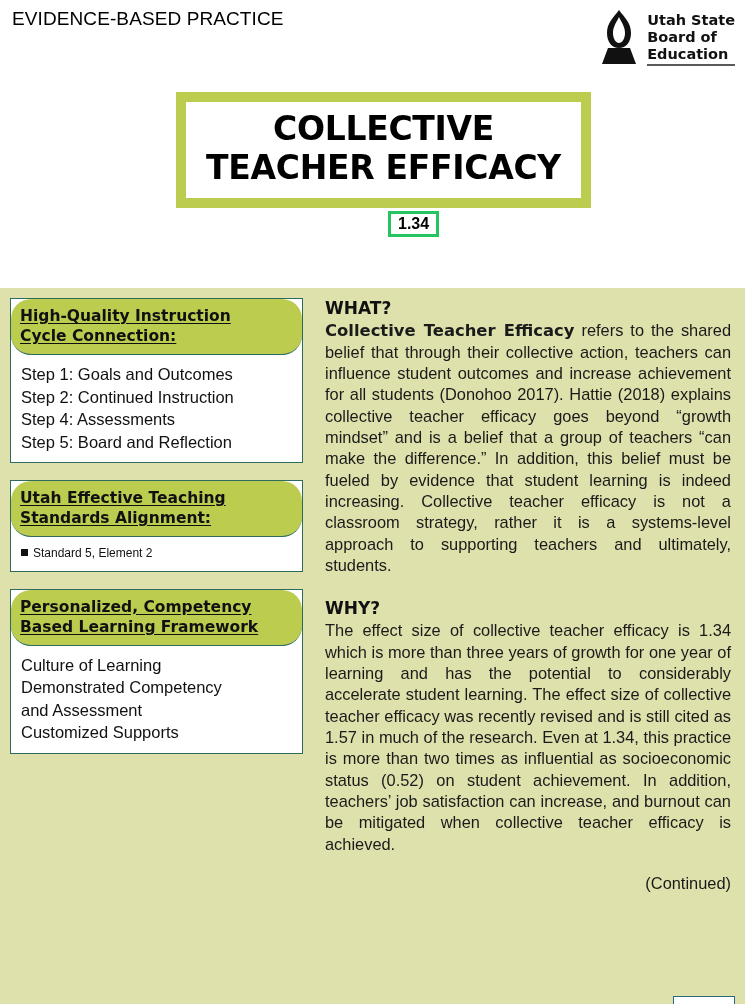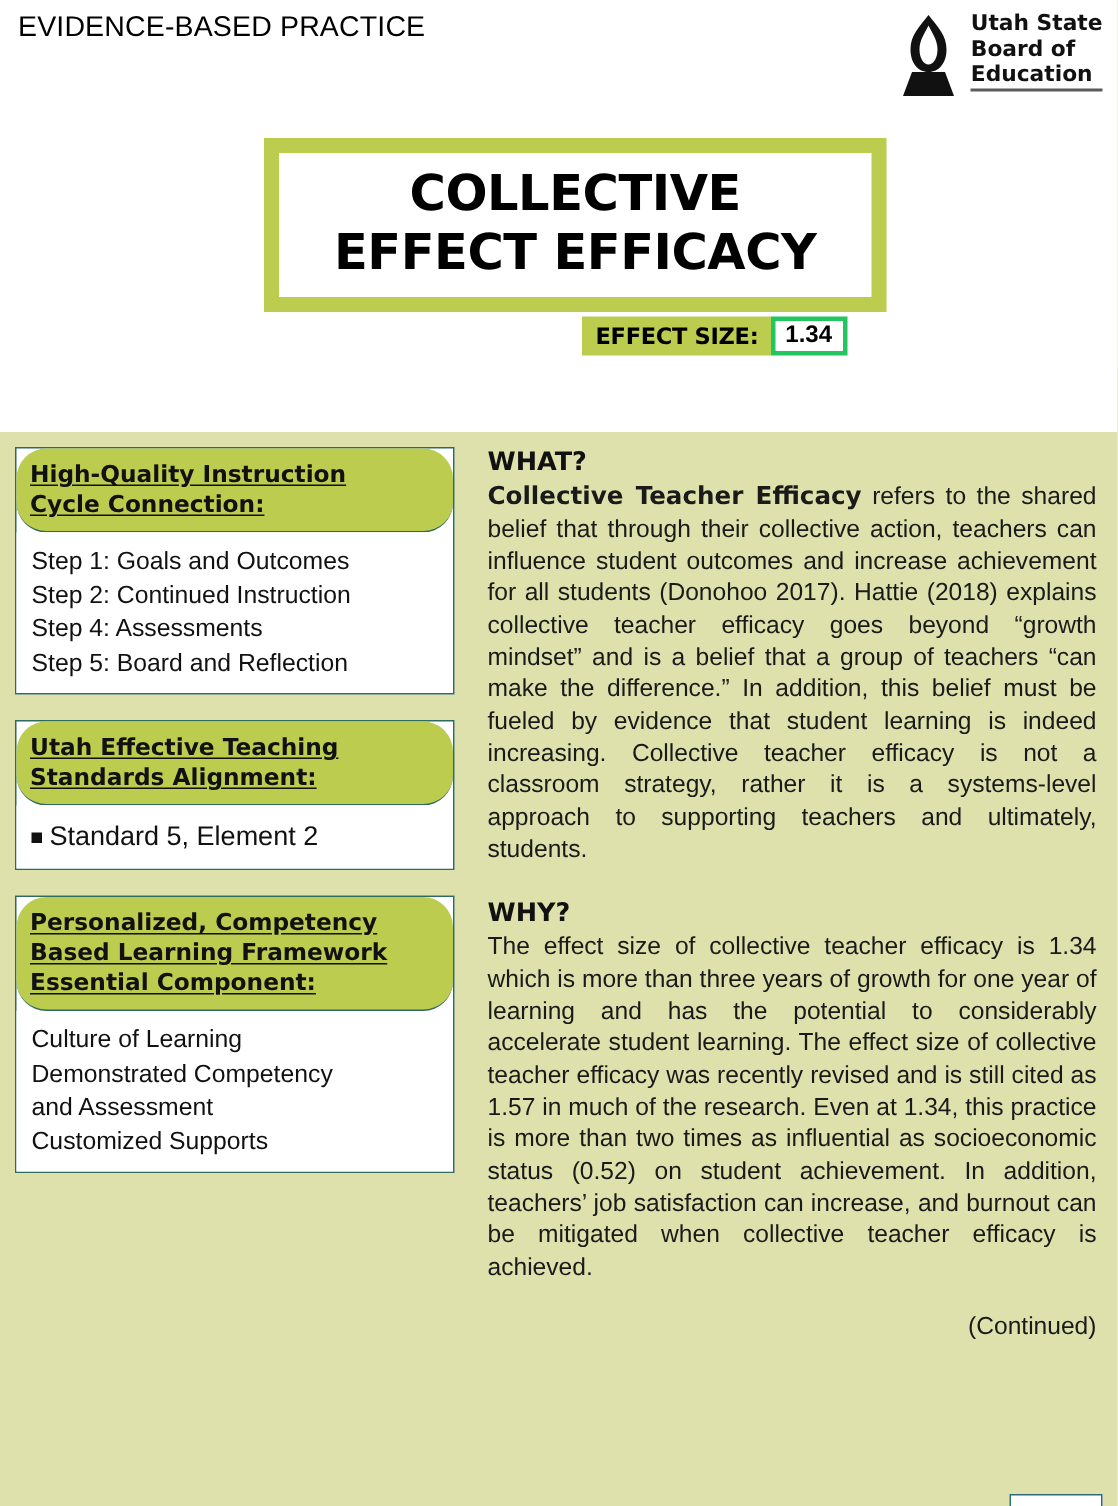--- a/index.html
+++ b/index.html
@@ -30,21 +30,21 @@
     font-size: 19px;
     letter-spacing: 0.1px;
     color: #000000;
     font-family: "Liberation Sans", sans-serif;
   }
   .logo-wrap {
     position: absolute;
     right: 10px;
     top: 8px;
     display: flex;
-    align-items: flex-start;
+    align-items: center;
     gap: 7px;
   }
   .logo-flame { display: block; }
   .logo-text {
     font-family: "DejaVu Sans", sans-serif;
     font-weight: bold;
     font-size: 14.5px;
     line-height: 1.16;
     color: #111111;
     border-bottom: 2px solid #5a5a5a;
@@ -158,21 +158,21 @@
     background: #ffffff;
   }
   .info-box-body .line {
     font-family: "Liberation Sans", sans-serif;
     font-size: 16.5px;
     line-height: 1.36;
     color: #111111;
   }
   .bullet-line {
     font-family: "Liberation Sans", sans-serif;
-    font-size: 18px;
+    font-size: 12px;
     line-height: 1.36;
     color: #111111;
     display: flex;
     align-items: baseline;
     gap: 5px;
   }
   .sq-bullet {
     display: inline-block;
     width: 7px;
     height: 7px;
@@ -251,26 +251,25 @@
       <div>Board of</div>
       <div>Education</div>
     </span>
   </div>
 </div>
 
 <div class="title-area">
   <div class="title-frame">
     <div class="title-inner">
       <div class="title-line">COLLECTIVE</div>
-      <div class="title-line">EFFECT EFFICACY</div>
+      <div class="title-line">TEACHER EFFICACY</div>
     </div>
   </div>
 
   <div class="effect-row">
-    <div class="effect-label">EFFECT SIZE:</div>
     <div class="effect-value">1.34</div>
   </div>
 </div>
 
 <div class="panel">
   <div class="columns">
 
     <div class="left-col">
 
       <div class="info-box">
@@ -296,21 +295,20 @@
             <span class="sq-bullet"></span>
             <span>Standard 5, Element 2</span>
           </div>
         </div>
       </div>
 
       <div class="info-box">
         <div class="info-box-head">
           <div class="head-line">Personalized, Competency </div>
           <div class="head-line">Based Learning Framework </div>
-          <div class="head-line">Essential Component:</div>
         </div>
         <div class="info-box-body">
           <div class="line">Culture of Learning</div>
           <div class="line">Demonstrated Competency</div>
           <div class="line">and Assessment</div>
           <div class="line">Customized Supports</div>
         </div>
       </div>
 
     </div>

